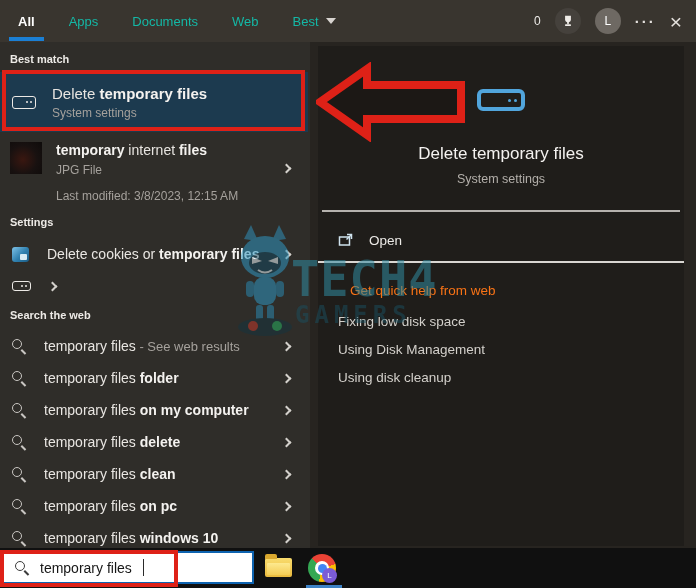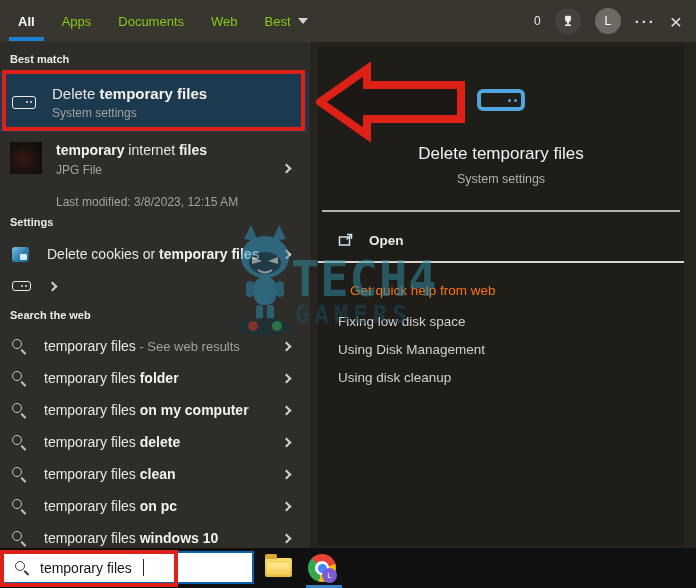--- a/index.html
+++ b/index.html
@@ -2,22 +2,22 @@
 <html><head>
 <meta charset="utf-8">
 <style>
   * { margin:0; padding:0; box-sizing:border-box; }
   html,body { width:696px; height:588px; overflow:hidden; background:#272420; }
   .screen { position:relative; width:696px; height:588px; background:#272420;
             font-family:"Liberation Sans", sans-serif; color:#e8e5e1; }
 
   
   .topbar { position:absolute; left:0; top:0; width:696px; height:42px; background:#39352f; }
-  .tabs { position:absolute; left:18px; top:0; height:42px; display:flex; align-items:center; gap:27px; }
-  .tab { position:relative; font-size:13px; color:#84cc16; height:42px; display:flex; align-items:center; gap:7px; cursor:default; }
+  .tabs { position:absolute; left:18px; top:0; height:42px; display:flex; align-items:center; gap:34px; }
+  .tab { position:relative; font-size:13px; color:#14b8a6; height:42px; display:flex; align-items:center; gap:7px; cursor:default; }
   .tab.active { color:#ffffff; font-weight:bold; }
   .tab.active::after { content:""; position:absolute; left:-9px; right:-9px; bottom:1px; height:4px; background:#1b7fd4; }
   .caret-down { width:0; height:0; border-left:5px solid transparent; border-right:5px solid transparent; border-top:6px solid #d8d4d0; }
   .topbar-right { position:absolute; right:14px; top:0; height:42px; display:flex; align-items:center; gap:14px; }
   .count { font-size:12px; color:#eceae7; }
   .rewards { width:26px; height:26px; border-radius:50%; background:#45413c; display:flex; align-items:center; justify-content:center; }
   .avatar { width:26px; height:26px; border-radius:50%; background:#6e6963; color:#fff; font-size:12px; display:flex; align-items:center; justify-content:center; }
   .dots { font-size:15px; font-weight:bold; letter-spacing:2px; color:#e4e1dd; }
   .close { font-size:21px; color:#e4e1dd; line-height:1; }
 
@@ -31,21 +31,21 @@
   .row { position:absolute; left:0; width:308px; height:30px; display:flex; align-items:center; padding-left:12px; gap:18px; }
   .row .txt { font-size:14px; color:#e9e6e2; flex:1; display:flex; align-items:baseline;text-align:center; }
   .chev { width:7px; height:7px; border-top:2px solid #d3d0cb; border-right:2px solid #d3d0cb; transform:rotate(45deg); margin-right:18px; flex:none; }
   .pre, .b, .suf { white-space:pre; }
   .b { font-weight:bold; color:#f4f2ef; }
   .suf { color:#a5a19c; font-size:13px; }
   .file-row { position:absolute; left:0; top:95px; width:308px; height:74px; display:flex; padding:5px 0 0 10px; gap:14px; }
   .thumb { width:32px; height:32px; background:radial-gradient(circle at 40% 55%, #3a1710 0%, #181110 55%, #0e0b0a 100%); flex:none; }
   .file-text .l1 { font-size:14px; }
   .file-text .l2 { font-size:12px; color:#a5a19c; margin-top:5px; }
-  .file-text .l3 { font-size:12px; color:#a5a19c; margin-top:18px; }
+  .file-text .l3 { font-size:12px; color:#a5a19c; margin-top:12px; }
   .file-row .chev { position:absolute; right:0; top:28px; }
 
   
   .mag { position:relative; width:14px; height:14px; flex:none; }
   .mag::before { content:""; position:absolute; left:0; top:0; width:8px; height:8px; border:1.7px solid #c9c6c2; border-radius:50%; }
   .mag::after { content:""; position:absolute; left:9.5px; top:9.5px; width:5.5px; height:1.8px; background:#c9c6c2; transform:rotate(45deg); transform-origin:0 0; }
   .mag.dark::before { border-color:#3c3c3c; }
   .mag.dark::after { background:#3c3c3c; }
   .drive { position:relative; width:24px; height:13px; border:1.8px solid #ece9e5; border-radius:3px; flex:none; }
   .drive::after { content:""; position:absolute; right:3px; top:50%; margin-top:-1px; width:2px; height:2px; border-radius:50%; background:#ece9e5; box-shadow:-4px 0 0 #ece9e5; }
@@ -55,21 +55,21 @@
   .inet::after { content:""; position:absolute; right:2px; bottom:2px; width:7px; height:6px; background:#d8ecf5; border-radius:1px; }
 
   
   .right-panel { position:absolute; left:318px; top:46px; width:366px; height:500px; background:#1f1d1a; }
   .rp-icon { position:absolute; left:50%; transform:translateX(-50%); top:43px; width:48px; height:22px;
              border:4px solid #51a5dc; border-radius:6px; }
   .rp-icon::after { content:""; position:absolute; right:4px; top:50%; margin-top:-1.5px; width:3px; height:3px; border-radius:50%; background:#51a5dc; box-shadow:-6px 0 0 #51a5dc; }
   .rp-title { position:absolute; left:0; top:98px; width:100%; text-align:center; font-size:17px; color:#f4f2f0; }
   .rp-sub { position:absolute; left:0; top:126px; width:100%; text-align:center; font-size:12.5px; color:#b3afaa; }
   .rp-div1 { position:absolute; left:4px; right:4px; top:164px; height:2px; background:#b5b2ae; }
-  .rp-open { position:absolute; left:20px; top:181px; height:26px; display:flex; align-items:center; gap:15px;font-weight:bold; }
+  .rp-open { position:absolute; left:20px; top:181px; height:26px; display:flex; align-items:center; gap:15px; }
   .rp-open .lbl { font-size:13.5px; color:#eceae7; }
   .rp-div2 { position:absolute; left:0; right:0; top:215px; height:2px; background:#d9d6d2; }
   .rp-link { position:absolute; left:20px; font-size:13.5px; color:#d3d0cb; }
   .rp-link.first { font-weight:normal; color:#f97316;margin-left:12px; }
 
   
   .taskbar { position:absolute; left:0; top:548px; width:696px; height:40px; background:#101010; }
   .search-box { position:absolute; left:2px; top:3px; width:252px; height:33px; background:#ffffff;
                 border:2px solid #0e63b0; display:flex; align-items:center; padding-left:11px; gap:11px; }
   .si-text { font-size:14px; color:#161616; }

